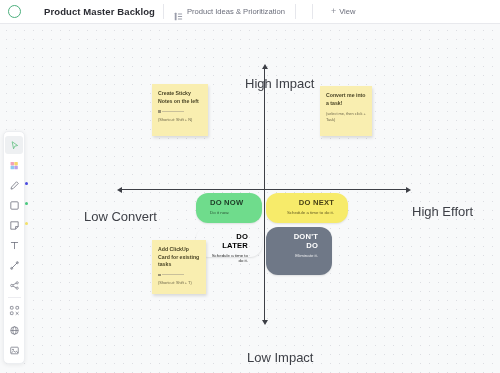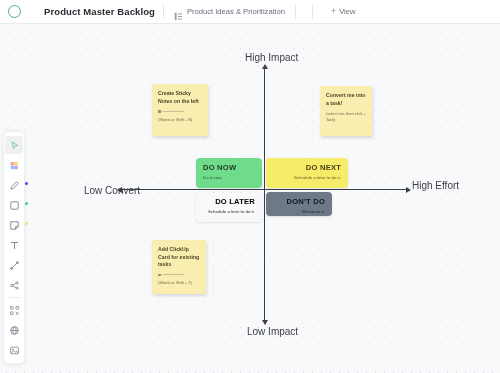--- a/index.html
+++ b/index.html
@@ -114,48 +114,50 @@
     left: 117px; top: 162.5px;
     border-top: 3px solid transparent; border-bottom: 3px solid transparent;
     border-right: 5px solid #3d3f46;
   }
   .arrow-right {
     left: 406px; top: 162.5px;
     border-top: 3px solid transparent; border-bottom: 3px solid transparent;
     border-left: 5px solid #3d3f46;
   }
   .axis-label {
-    position: absolute; font-size: 10px; color: #3d3f46;
+    position: absolute; font-size: 13px; color: #3d3f46;
     white-space: nowrap;
+    margin-top: 24px;
   }
   .lbl-high-impact { left: 245px; top: 28px; }
   .lbl-low-impact  { left: 247px; top: 302px; }
   .lbl-low-effort  { left: 84px;  top: 161px; }
   .lbl-high-effort { left: 412px; top: 156px; text-align: center; }
 
   
   .quad {
     position: absolute;
-    border-radius: 4px;
-    padding: 5px 7px;
+    border-radius: 12px;
+    padding: 5px 14px;
     box-shadow: 0 1px 2px rgba(0,0,0,.10);
+    margin-top: 35px;
   }
   .quad .q-title { font-size: 7.6px; font-weight: bold; letter-spacing: .2px; }
   .quad .q-sub { font-size: 4.4px; margin-top: 2.5px; opacity: .85; }
   .quad.right { text-align: right; }
   #q-donow  { left: 196px; top: 134px; width: 66px; height: 30px;
               background: #6fdc8c; color: #1d3a26; }
   #q-donext { left: 266px; top: 134px; width: 82px; height: 30px;
               background: #f7eb6a; color: #4a4216; }
   #q-dolater{ left: 196px; top: 168px; width: 66px; height: 30px;
               background: #f5a council; }
   #q-dolater{ left: 196px; top: 168px; width: 66px; height: 30px;
               background: #f5a council; text-align: right; }
-  #q-dontdo { left: 266px; top: 168px; width: 66px; height: 24px;
-              background: #6f7887; color: #0f172a; }
+  #q-dontdo { left: 266px; top: 168px; width: 66px; height: 48px;
+              background: #6f7887; color: #ffffff; }
 
   
   .sticky {
     position: absolute;
     background: #f9eeb0;
     box-shadow: 1px 2px 3px rgba(0,0,0,.13);
     padding: 6px 6px;
   }
   .sticky .s-title {
     font-size: 5.2px; font-weight: bold; color: #4a4526; line-height: 1.45;

